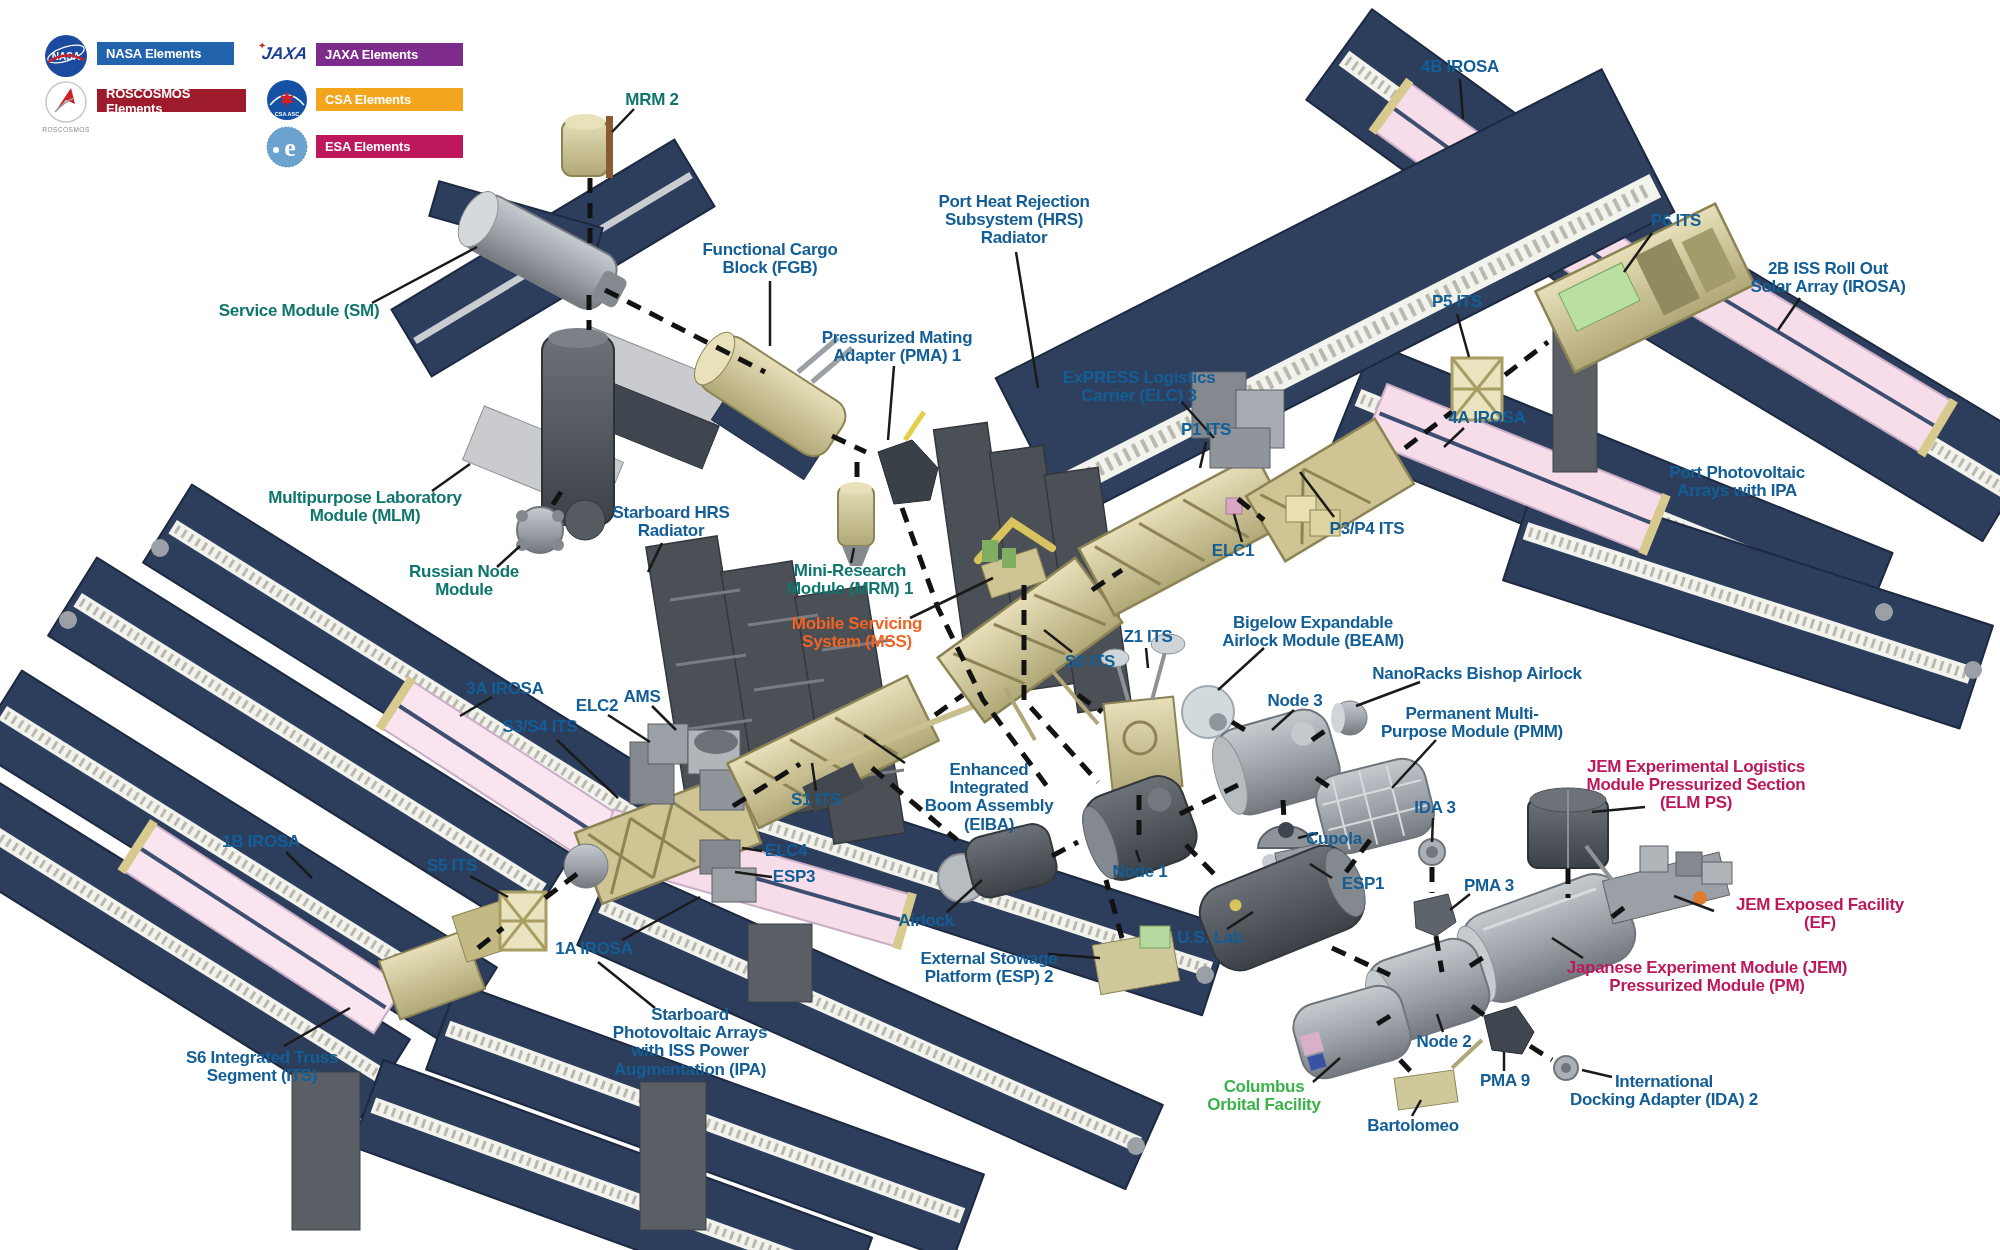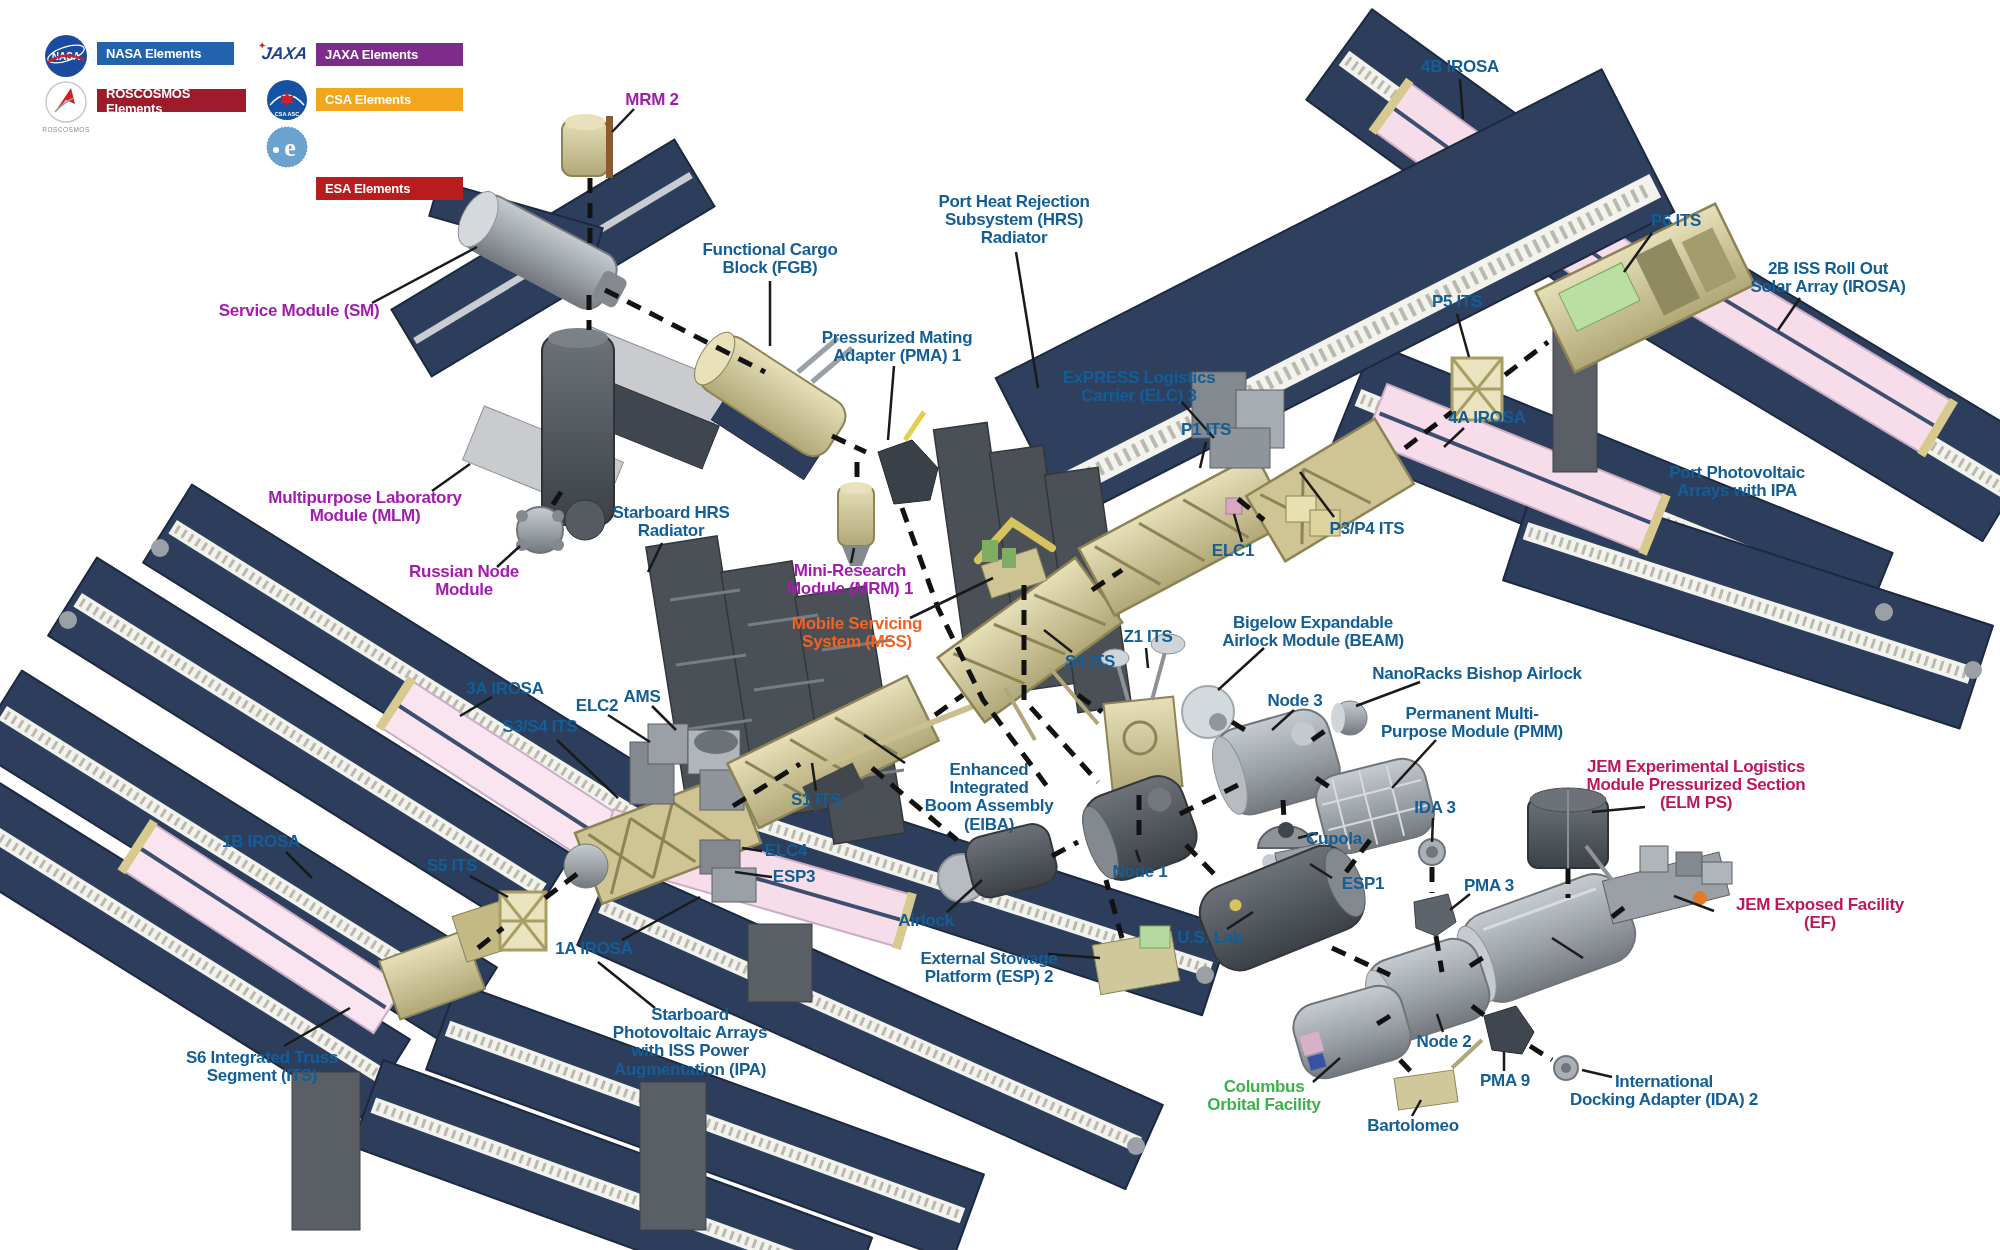--- a/index.html
+++ b/index.html
@@ -2,21 +2,21 @@
 <html><head>
 <meta charset="utf-8">
 <style>
   html,body{margin:0;padding:0;background:#fff;}
   #stage{position:relative;width:2000px;height:1250px;background:#ffffff;overflow:hidden;
          font-family:"Liberation Sans",sans-serif;}
   #art{position:absolute;left:0;top:0;}
   #label-layer{position:absolute;left:0;top:0;width:2000px;height:1250px;pointer-events:none;}
   .lbl{position:absolute;transform:translate(-50%,-50%);font-weight:700;font-size:17px;
        line-height:1.07;letter-spacing:-0.3px;white-space:pre-line;text-align:center;}
-  .c-blue{color:#135e96;} .c-red{color:#a21caf;} .c-purple{color:#be185d;}
+  .c-blue{color:#135e96;} .c-red{color:#0f766e;} .c-purple{color:#be185d;}
   .c-orange{color:#f26322;} .c-green{color:#3bb24a;}
   
   #legend{position:absolute;left:0;top:0;}
   .lg-box{position:absolute;height:23px;display:flex;align-items:center;padding-left:9px;
           color:#fff;font-size:13px;font-weight:700;letter-spacing:-0.2px;}
   .lg-logo{position:absolute;}
   .ros-cap{position:absolute;font-size:6.5px;color:#8a8a8a;letter-spacing:.5px;font-weight:400;}
   .jaxa-word{position:absolute;font-style:italic;font-weight:700;font-size:17px;color:#1c3f94;
              transform:skewX(-8deg);}
   .jaxa-star{position:absolute;color:#d01f26;font-size:10px;}
@@ -606,21 +606,21 @@
   <div class="lg-box" style="left:316px;top:88px;width:138px;background:#f2a51d;">
     <span>CSA Elements</span>
   </div>
 
   <svg class="lg-logo" style="left:266px;top:126px;" width="42" height="42" viewBox="0 0 42 42">
     <circle cx="21" cy="21" r="20" fill="#6ba3cf"></circle>
     <circle cx="21" cy="21" r="20" fill="none" stroke="#4f86b5" stroke-width="1" stroke-dasharray="1.5 2"></circle>
     <circle cx="10" cy="24" r="3" fill="#ffffff"></circle>
     <text x="24" y="30" text-anchor="middle" font-family="Liberation Serif,serif" font-size="26" font-weight="bold" fill="#ffffff">e</text>
   </svg>
-  <div class="lg-box" style="left:316px;top:135px;width:138px;background:#b91c1c;margin-top:42px;">
+  <div class="lg-box" style="left:316px;top:135px;width:138px;background:#be185d;">
     <span>ESA Elements</span>
   </div>
 </div>
 
 <div id="label-layer">
       <div class="lbl c-red" style="left: 652px; top: 100px;">MRM 2</div>
       <div class="lbl c-red" style="left: 299px; top: 311px;">Service Module (SM)</div>
       <div class="lbl c-blue" style="left: 770px; top: 259px;">Functional Cargo
 Block (FGB)</div>
       <div class="lbl c-blue" style="left: 897px; top: 347px;">Pressurized Mating
@@ -685,20 +685,22 @@
       <div class="lbl c-blue" style="left: 989px; top: 968px;">External Stowage
 Platform (ESP) 2</div>
       <div class="lbl c-blue" style="left: 1210px; top: 938px;">U.S. Lab</div>
       <div class="lbl c-blue" style="left: 262px; top: 1067px;">S6 Integrated Truss
 Segment (ITS)</div>
       <div class="lbl c-blue" style="left: 690px; top: 1042px;">Starboard
 Photovoltaic Arrays
 with ISS Power
 Augmentation (IPA)</div>
       <div class="lbl c-purple" style="left: 1820px; top: 914px;">JEM Exposed Facility (EF)</div>
+      <div class="lbl c-purple" style="left: 1707px; top: 977px;">Japanese Experiment Module (JEM)
+Pressurized Module (PM)</div>
       <div class="lbl c-green" style="left: 1264px; top: 1096px;">Columbus
 Orbital Facility</div>
       <div class="lbl c-blue" style="left: 1444px; top: 1042px;">Node 2</div>
       <div class="lbl c-blue" style="left: 1413px; top: 1126px;">Bartolomeo</div>
       <div class="lbl c-blue" style="left: 1505px; top: 1081px;">PMA 9</div>
       <div class="lbl c-blue" style="left: 1664px; top: 1091px;">International
 Docking Adapter (IDA) 2</div>
     </div>
 
 </div>

